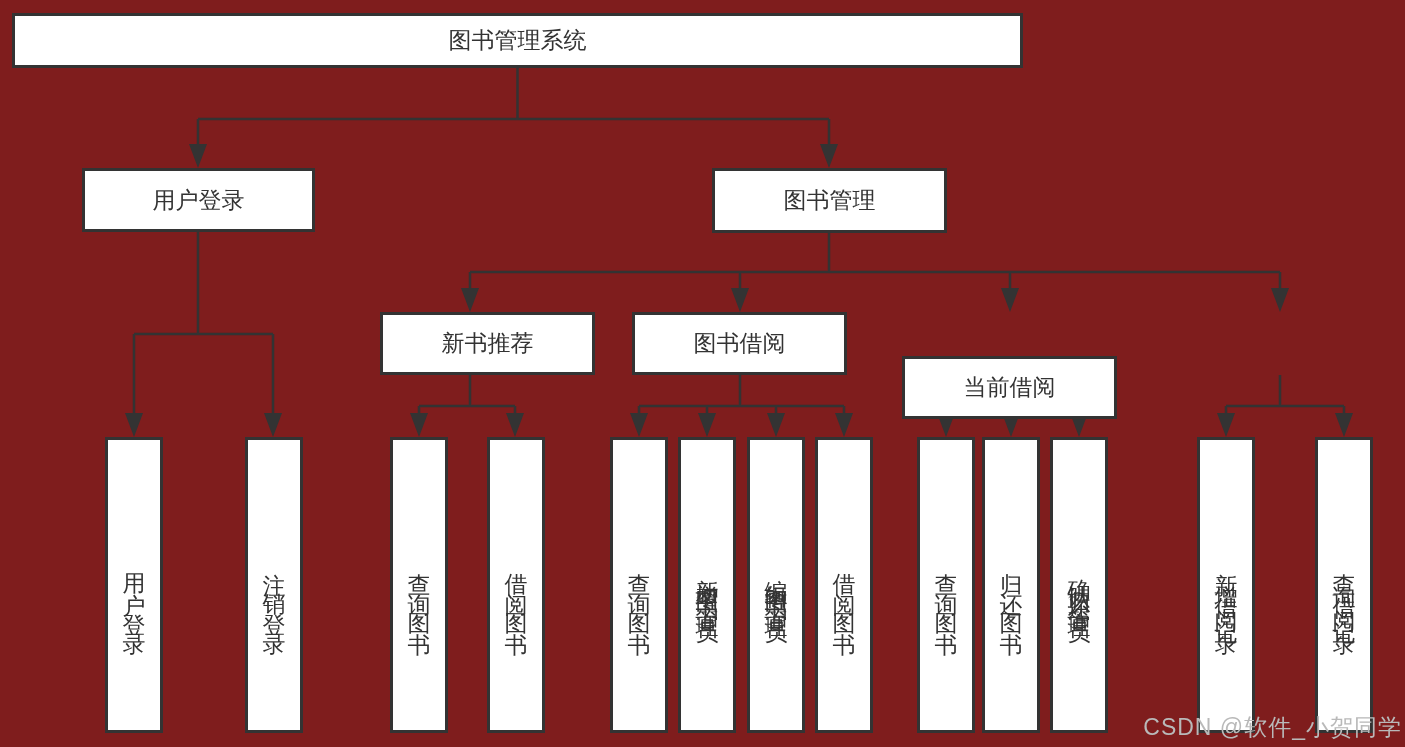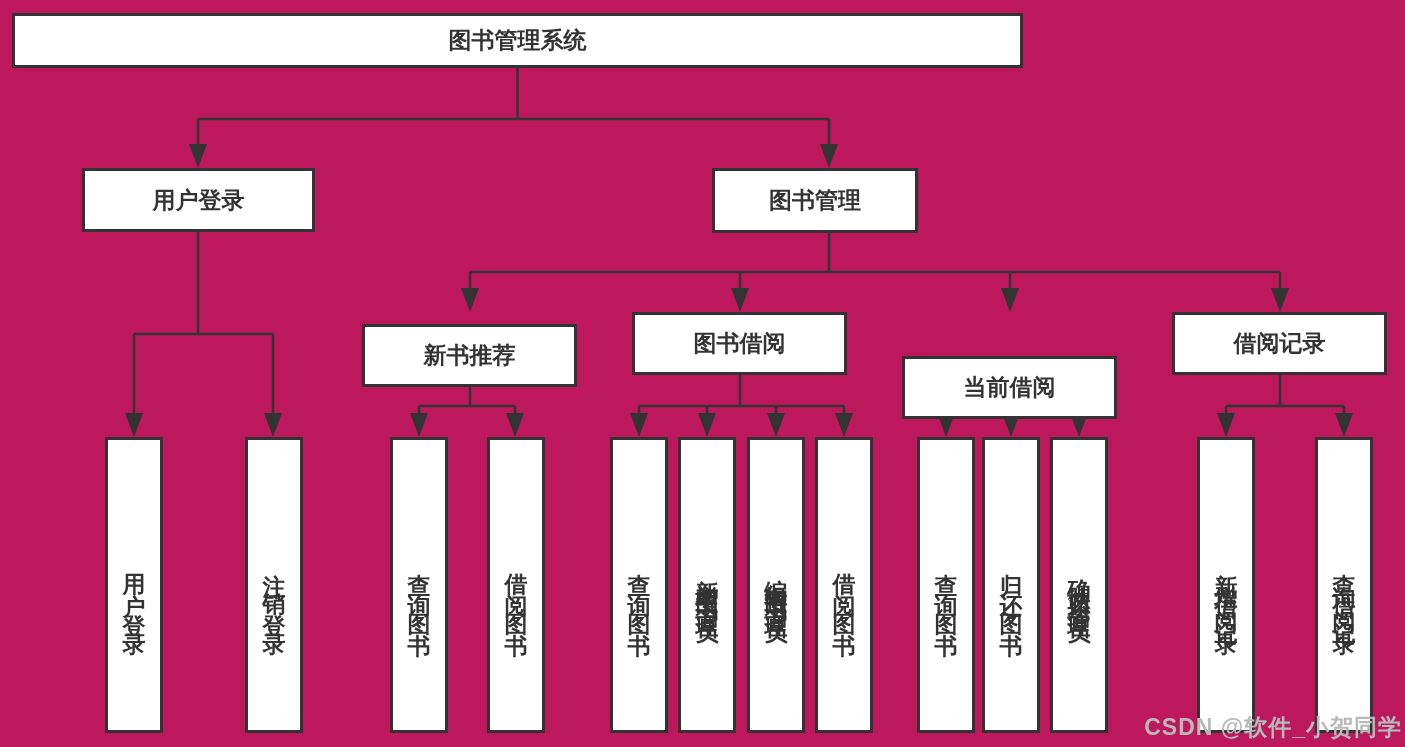--- a/index.html
+++ b/index.html
@@ -3,22 +3,21 @@
 <meta charset="utf-8">
 <style>
   * { margin: 0; padding: 0; box-sizing: border-box; }
   html, body { width: 1405px; height: 747px; background: #ffffff; overflow: hidden; }
   body { font-family: "Liberation Sans", sans-serif; }
 
   .canvas {
     position: relative;
     width: 1405px;
     height: 747px;
-    background: #be185d;
-    font-weight: bold;
+    background: #7f1d1d;
   }
 
   .connectors {
     position: absolute;
     left: 0; top: 0;
     width: 1405px; height: 747px;
     pointer-events: none;
   }
 
   .node {
@@ -45,24 +44,24 @@
     line-height: 1;
   }
   .ls4 { letter-spacing: 20px; margin-bottom: -20px; }
   .ls6 { letter-spacing: 12px; margin-bottom: -12px; }
   .ls9 { letter-spacing: 6px;  margin-bottom: -6px; }
 
   
   .n-root  { left: 12px;  top: 13px;  width: 1011px; height: 55px; }
   
   .n-ul    { left: 82px;  top: 168px; width: 233px;  height: 64px; }
-  .n-bm    { left: 712px; top: 168px; width: 206px;  height: 65px; }
+  .n-bm    { left: 712px; top: 168px; width: 235px;  height: 65px; }
   
   .lvl3    { top: 312px; height: 63px; width: 215px; }
-  .n-nbr   { left: 362px; margin-top: 12px;  }
+  .n-nbr   { left: 380px;  }
   .n-bb    { left: 632px;  }
   .n-cb    { left: 902px; margin-top: 44px;  }
   .n-br    { left: 1172px; }
   
   .leaf    { top: 437px; width: 58px; height: 296px; border-width: 3px; }
   .lf-1  { left: 105px; }
   .lf-2  { left: 245px; }
   .lf-3  { left: 390px; }
   .lf-4  { left: 487px; }
   .lf-5  { left: 610px; }
@@ -151,23 +150,20 @@
 
   <div class="node lvl3 n-nbr">
     <span class="hlabel">新书推荐</span>
   </div>
   <div class="node lvl3 n-bb">
     <span class="hlabel">图书借阅</span>
   </div>
   <div class="node lvl3 n-cb">
     <span class="hlabel">当前借阅</span>
   </div>
-  <div class="node lvl3 n-br">
-    <span class="hlabel">借阅记录</span>
-  </div>
 
   <div class="node leaf lf-1">
     <span class="vtext ls4">用户登录</span>
   </div>
   <div class="node leaf lf-2">
     <span class="vtext ls4">注销登录</span>
   </div>
 
   <div class="node leaf lf-3">
     <span class="vtext ls4">查询图书</span>

